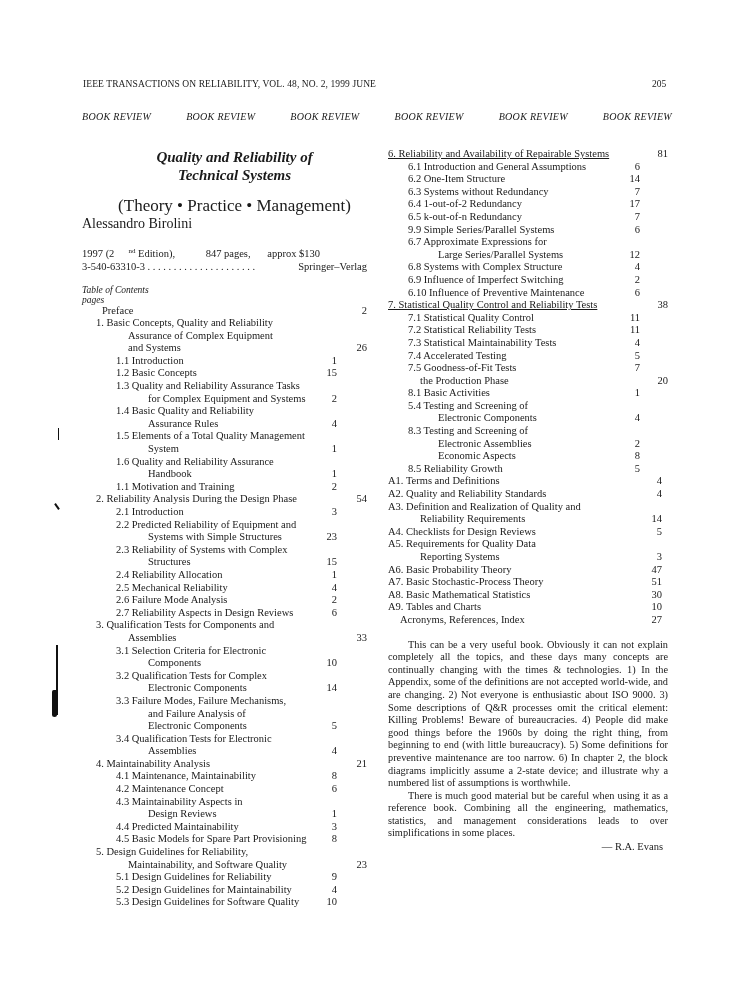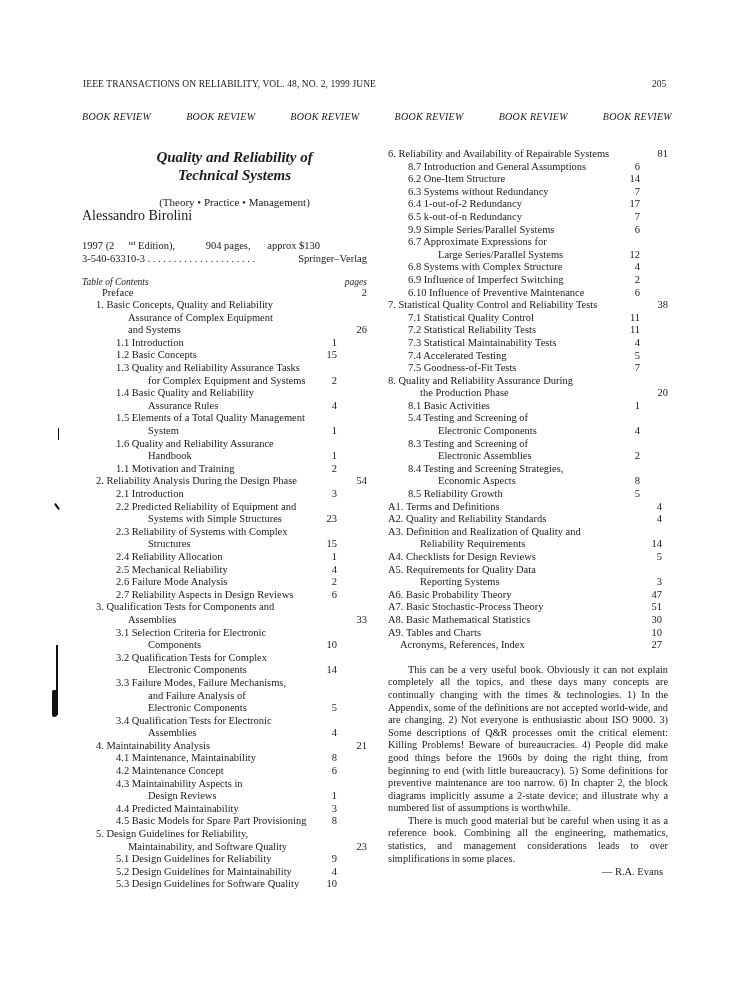--- a/index.html
+++ b/index.html
@@ -20,43 +20,43 @@
       font-style: italic; font-size: 10px; letter-spacing: 0.3px; align-items: center;
     }
     .col-left { position: absolute; left: 82px; top: 148px; width: 285px; }
     .col-right { position: absolute; left: 388px; top: 148px; width: 280px; }
 
     .book-title {
       text-align: center; font-weight: bold; font-size: 15px; line-height: 18px;
       margin-top: 0; padding-left: 20px; font-style: italic;
     }
     .book-subtitle {
-      text-align: center; font-size: 11px; margin-top: 12px; padding-left: 20px;
+      text-align: center; font-size: 17px; margin-top: 12px; padding-left: 20px;
     }
     .author { font-size: 14px; }
     .pubinfo { font-size: 10.5px; margin-top: 12px; line-height: 13px; }
     .pubinfo .row { display: flex; justify-content: space-between; }
     .pubinfo .row1 span { margin-right: 14px; }
     .toc-head {
       display: flex; justify-content: space-between; font-style: italic;
-      font-size: 9.5px; margin-top: 12px;
+      font-size: 9.5px; margin-top: 12px; flex-direction: column;
     }
     .toc { font-size: 10.5px; line-height: 12.6px; }
     .toc .entry { position: relative; display: flex; }
     .toc .t { white-space: nowrap; }
     .toc .p { position: absolute; top: 0; text-align: right; }
     .lvl0 .t { padding-left: 20px; }
     .lvl1 .t { padding-left: 14px; }
     .lvl1c .t { padding-left: 46px; }
     .lvl2 .t { padding-left: 34px; }
     .lvl2c .t { padding-left: 66px; }
     .left .main .p { right: 0; width: 20px; }
     .left .sub .p { right: 30px; width: 20px; }
 
-    .right .lvl1 .t { padding-left: 0; }
+    .right .lvl1 .t { padding-left: 0; text-decoration: underline; }
     .right .lvl1c .t { padding-left: 32px; }
     .right .lvl2 .t { padding-left: 20px; }
     .right .lvl2c .t { padding-left: 50px; }
     .right .main .p { right: 0; width: 20px; }
     .right .sub .p { right: 28px; width: 20px; }
     .right .app .t { padding-left: 0; }
     .right .appc .t { padding-left: 32px; }
     .right .app .p, .right .appc .p { right: 6px; width: 20px; }
     .right .acr .t { padding-left: 12px; }
 
@@ -89,21 +89,21 @@
 <div class="col-left left">
   <div class="book-title">
     <div>Quality and Reliability of</div>
     <div>Technical Systems</div>
   </div>
   <div class="book-subtitle">(Theory • Practice • Management)</div>
   <div class="author">Alessandro Birolini</div>
   <div class="pubinfo">
     <div class="row1">
       <span><span>1997 (2</span><sup style="font-size:7px">nd</sup><span> Edition),</span></span>
-      <span>904 pages,</span>
+      <span>847 pages,</span>
       <span>approx $130</span>
     </div>
     <div class="row">
       <span>3-540-63310-3 . . . . . . . . . . . . . . . . . . . . .</span>
       <span>Springer–Verlag</span>
     </div>
   </div>
   <div class="toc-head">
     <span>Table of Contents</span>
     <span>pages</span>
@@ -304,21 +304,21 @@
     </div>
 </div>
 
 <div class="col-right right">
   <div class="toc" id="toc-right">
       <div class="entry lvl1 main">
         <span class="t">6. Reliability and Availability of Repairable Systems</span>
         <span class="p">81</span>
       </div>
       <div class="entry lvl2 sub">
-        <span class="t">8.7  Introduction and General Assumptions</span>
+        <span class="t">6.1  Introduction and General Assumptions</span>
         <span class="p">6</span>
       </div>
       <div class="entry lvl2 sub">
         <span class="t">6.2  One-Item Structure</span>
         <span class="p">14</span>
       </div>
       <div class="entry lvl2 sub">
         <span class="t">6.3  Systems without Redundancy</span>
         <span class="p">7</span>
       </div>
@@ -370,24 +370,20 @@
         <span class="t">7.3 Statistical Maintainability Tests</span>
         <span class="p">4</span>
       </div>
       <div class="entry lvl2 sub">
         <span class="t">7.4 Accelerated Testing</span>
         <span class="p">5</span>
       </div>
       <div class="entry lvl2 sub">
         <span class="t">7.5 Goodness-of-Fit Tests</span>
         <span class="p">7</span>
-      </div>
-      <div class="entry lvl1 main">
-        <span class="t">8. Quality and Reliability Assurance During</span>
-        <span class="p"></span>
       </div>
       <div class="entry lvl1c main">
         <span class="t">the Production Phase</span>
         <span class="p">20</span>
       </div>
       <div class="entry lvl2 sub">
         <span class="t">8.1 Basic Activities</span>
         <span class="p">1</span>
       </div>
       <div class="entry lvl2 sub">
@@ -398,24 +394,20 @@
         <span class="t">Electronic Components</span>
         <span class="p">4</span>
       </div>
       <div class="entry lvl2 sub">
         <span class="t">8.3 Testing and Screening of</span>
         <span class="p"></span>
       </div>
       <div class="entry lvl2c sub">
         <span class="t">Electronic Assemblies</span>
         <span class="p">2</span>
-      </div>
-      <div class="entry lvl2 sub">
-        <span class="t">8.4 Testing and Screening Strategies,</span>
-        <span class="p"></span>
       </div>
       <div class="entry lvl2c sub">
         <span class="t">Economic Aspects</span>
         <span class="p">8</span>
       </div>
       <div class="entry lvl2 sub">
         <span class="t">8.5 Reliability Growth</span>
         <span class="p">5</span>
       </div>
       <div class="entry app">

